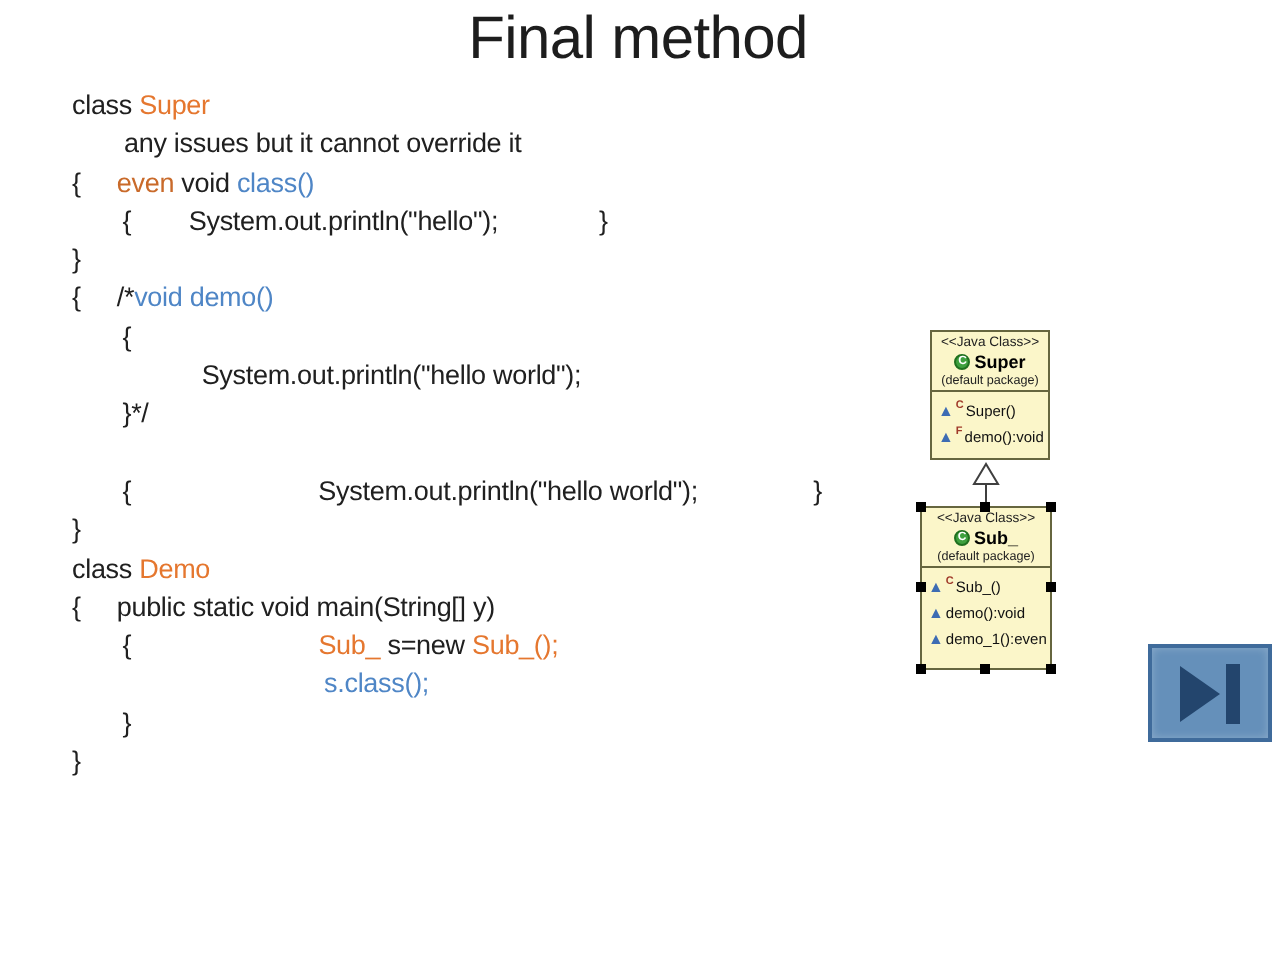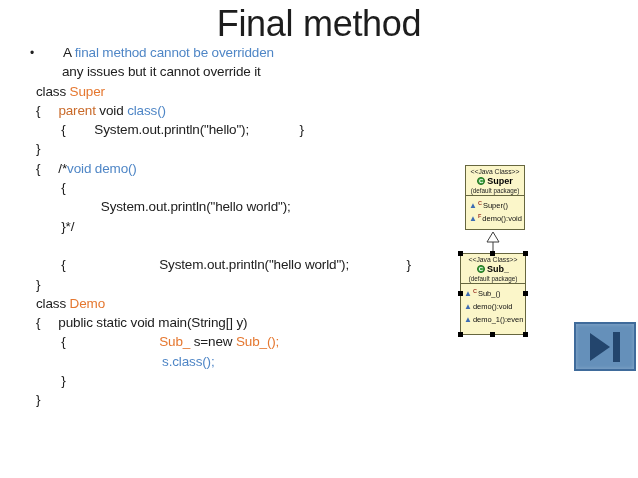--- a/index.html
+++ b/index.html
@@ -2,21 +2,21 @@
 <html style="--title-text: #1d1d1d; --body-text: #202020; --keyword-blue: #4f86c6; --class-orange: #e5772f; --final-orange: #c96a2a; --extends-gray: #8c8c8c; --uml-fill: #fbf6c9; --uml-border: #66663f; --button-fill: #6590ba; --button-border: #3f6b9b; --button-glyph: #23456d;"><head>
 <meta charset="utf-8">
 <style>
   html,body{margin:0;padding:0;background:#888;}
   .slide{
     position:relative;width:638px;height:478px;background:#ffffff;overflow:hidden;
     font-family:"Liberation Sans", sans-serif;
   }
   .title{
     position:absolute;top:3px;left:0;width:100%;text-align:center;
-    font-size:36px;color:var(--title-text,#1d1d1d);letter-spacing:-0.3px;
+    font-size:30px;color:var(--title-text,#1d1d1d);letter-spacing:-0.3px;
   }
   .content{
     position:absolute;left:28px;top:43px;width:600px;
     font-size:13.5px;color:var(--body-text,#202020);letter-spacing:-0.15px;
   }
   .line{white-space:pre;height:19.3px;line-height:19.3px;}
   .line.bullet .bullet-dot{display:inline-block;width:33px;font-size:12px;padding-left:2px;}
   .line.cont{padding-left:34px;}
   .line.code{padding-left:8px;}
   .c-k{color:var(--body-text,#202020);}
@@ -54,24 +54,23 @@
   .next-bar{width:7px;height:30px;background:var(--button-glyph,#23456d);margin-left:3px;}
 </style>
 </head>
 <body>
 
 <div class="slide">
 
   <div class="title">Final method</div>
 
   <div class="content">
-      <div class="line bullet"><span class="bullet-dot">•</span><span class="c-k">A </span><span class="c-b">final method cannot be overridden</span></div>
+      <div class="line code"><span class="c-k">class </span><span class="c-o">Super</span></div>
       <div class="line cont"><span class="c-k">any issues but it cannot override it</span></div>
-      <div class="line code"><span class="c-k">class </span><span class="c-o">Super</span></div>
-      <div class="line code"><span class="c-k">{     </span><span class="c-kw">parent</span><span class="c-k"> void </span><span class="c-b">class()</span></div>
+      <div class="line code"><span class="c-k">{     </span><span class="c-kw">even</span><span class="c-k"> void </span><span class="c-b">class()</span></div>
       <div class="line code"><span class="c-k">       {        System.out.println("hello");              }</span></div>
       <div class="line code"><span class="c-k">}</span></div>
       <div class="line code"><span class="c-k">{     /*</span><span class="c-b">void demo()</span></div>
       <div class="line code"><span class="c-k">       {</span></div>
       <div class="line code"><span class="c-k">                  System.out.println("hello world");</span></div>
       <div class="line code"><span class="c-k">       }*/</span></div>
       <div class="line code"><span class="c-k">       </span></div>
       <div class="line code"><span class="c-k">       {                          System.out.println("hello world");                }</span></div>
       <div class="line code"><span class="c-k">}</span></div>
       <div class="line code"><span class="c-k">class </span><span class="c-o">Demo</span></div>

